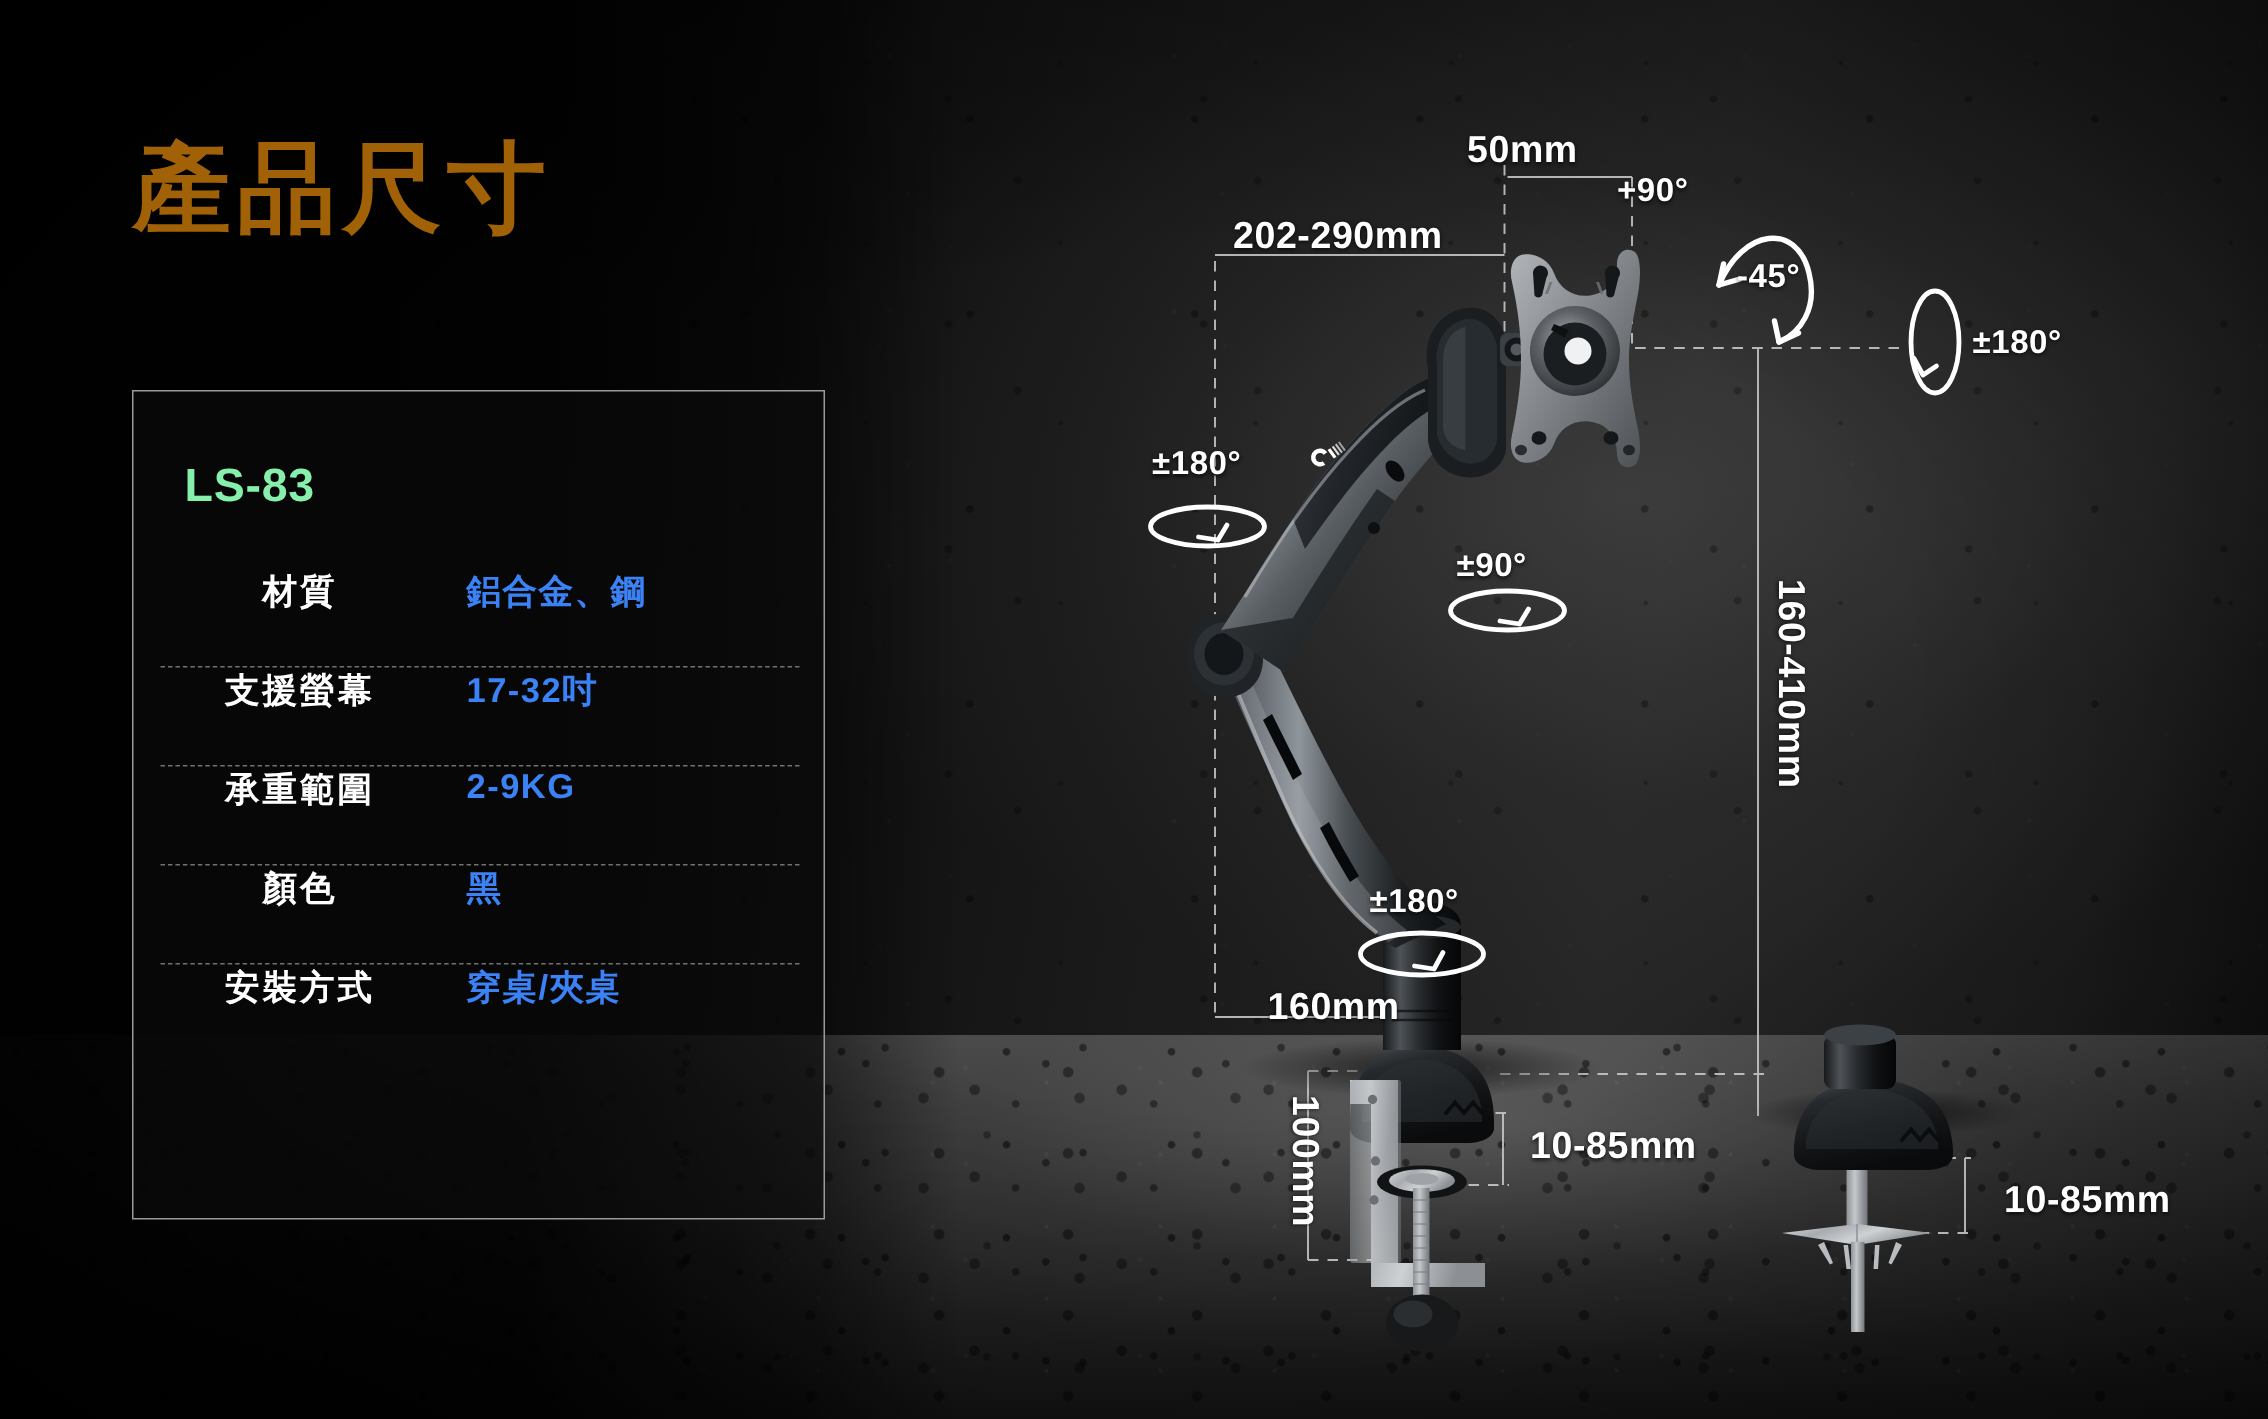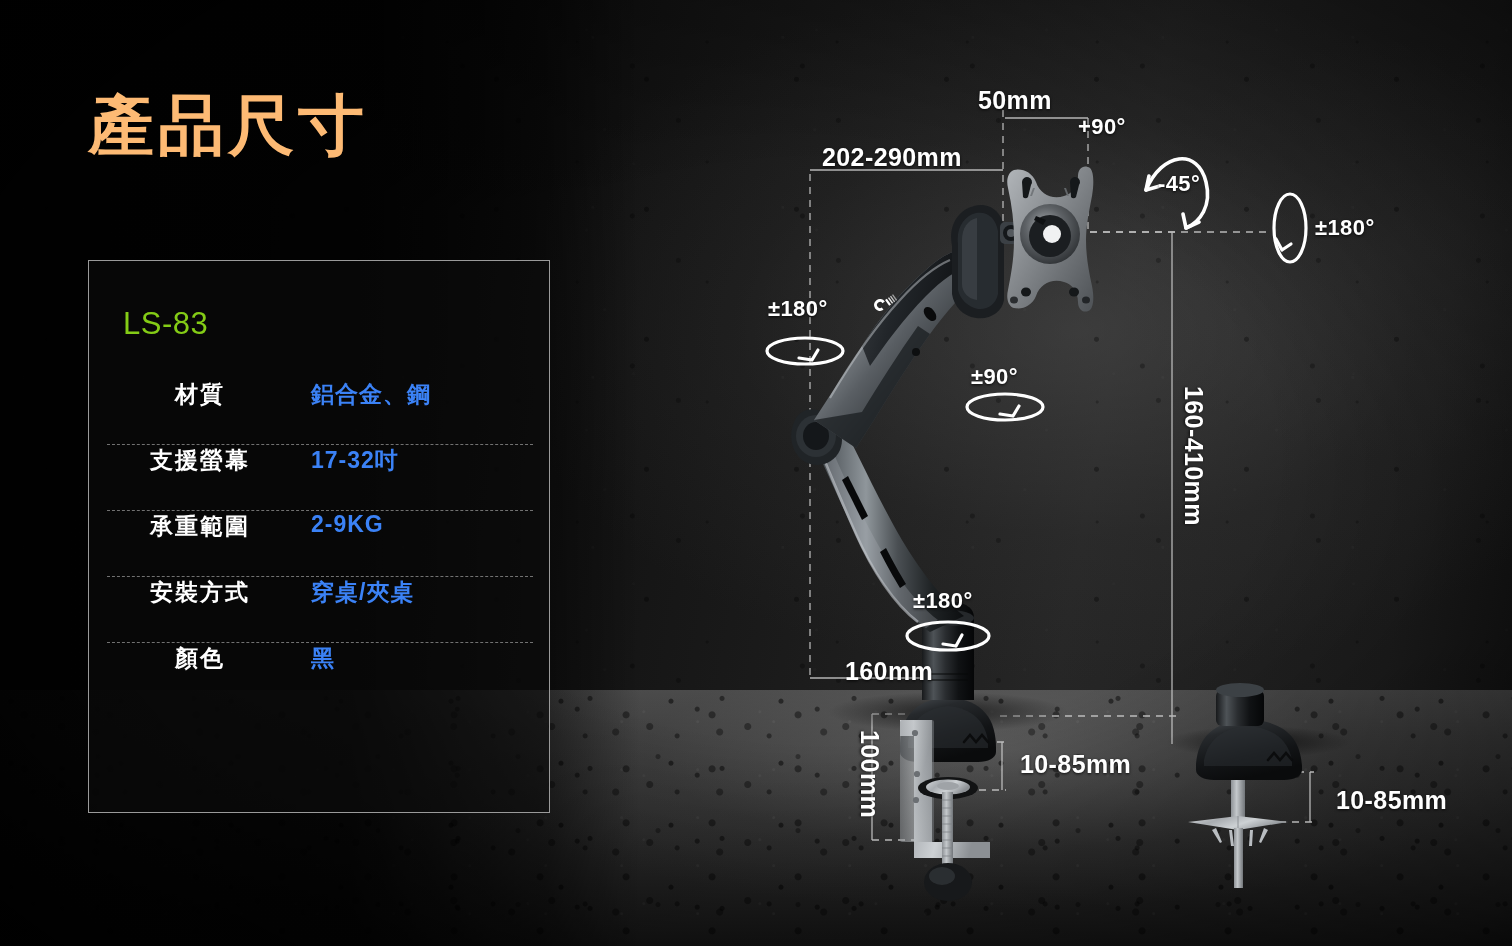--- a/index.html
+++ b/index.html
@@ -69,33 +69,33 @@
   }
   .left-dark{
     position:absolute; left:0; top:0; width:640px; height:946px;
     background:linear-gradient(90deg, rgba(0,0,0,.93) 0%, rgba(0,0,0,.86) 55%, rgba(0,0,0,.45) 85%, rgba(0,0,0,0) 100%);
     pointer-events:none;
   }
 
   
   .title{
     position:absolute; left:88px; top:92px;
-    color:#fdba74; font-size:66px; font-weight:700; letter-spacing:4px;
+    color:#a16207; font-size:66px; font-weight:700; letter-spacing:4px;
     line-height:1.0; white-space:nowrap;
   }
 
   
   .spec-card{
     position:absolute; left:88px; top:260px; width:462px; height:553px;
     border:1px solid #9a9a9a;
     background:rgba(12,12,12,.55);
   }
   .model{
     position:absolute; left:34px; top:45px;
-    color:#84cc16; font-size:31px; font-weight:400; letter-spacing:.5px;
+    color:#86efac; font-size:31px; font-weight:700; letter-spacing:.5px;
   }
   .spec-table{
     position:absolute; left:18px; top:118px; width:426px;
   }
   .spec-row{
     display:flex; align-items:flex-start; height:66px;
     border-bottom:1px dashed rgba(200,200,200,.55);
     font-weight:bold;
   }
   .spec-row:last-child{ border-bottom:none; }
@@ -146,26 +146,26 @@
     </div>
     <div class="spec-row">
       <div class="spec-key">支援螢幕</div>
       <div class="spec-val">17-32吋</div>
     </div>
     <div class="spec-row">
       <div class="spec-key">承重範圍</div>
       <div class="spec-val">2-9KG</div>
     </div>
     <div class="spec-row">
+      <div class="spec-key">顏色</div>
+      <div class="spec-val">黑</div>
+    </div>
+    <div class="spec-row">
       <div class="spec-key">安裝方式</div>
       <div class="spec-val">穿桌/夾桌</div>
-    </div>
-    <div class="spec-row">
-      <div class="spec-key">顏色</div>
-      <div class="spec-val">黑</div>
     </div>
   </div>
 </div>
 
 <div class="diagram">
 
   <svg width="1512" height="946" viewBox="0 0 1512 946">
     <defs>
       <linearGradient id="gArmUpper" x1="0" y1="0" x2="1" y2="1">
         <stop offset="0%" stop-color="#6e7276"></stop>

